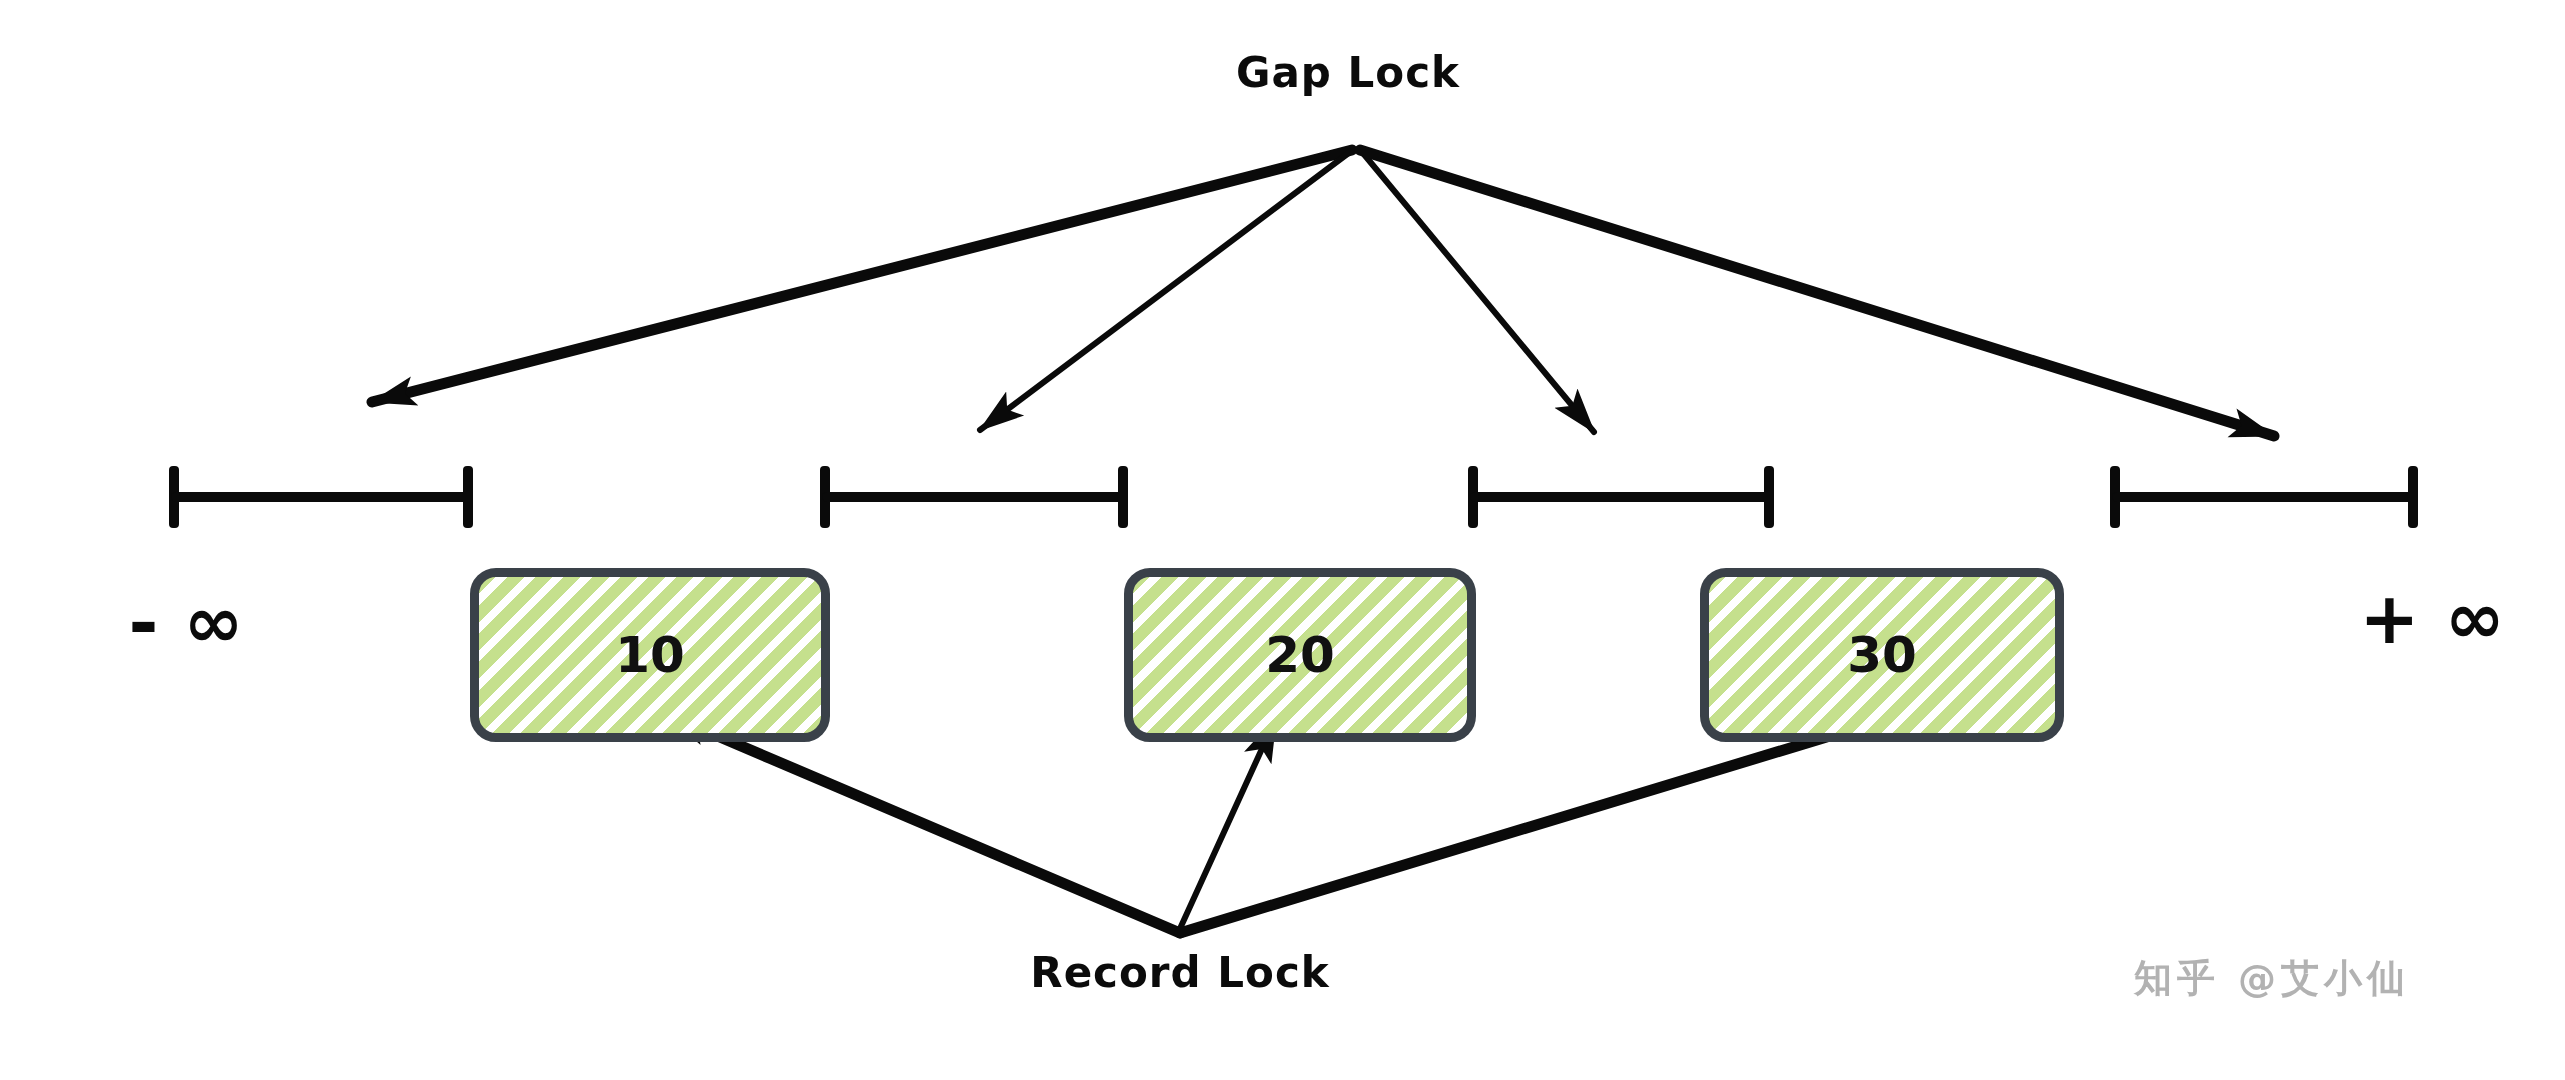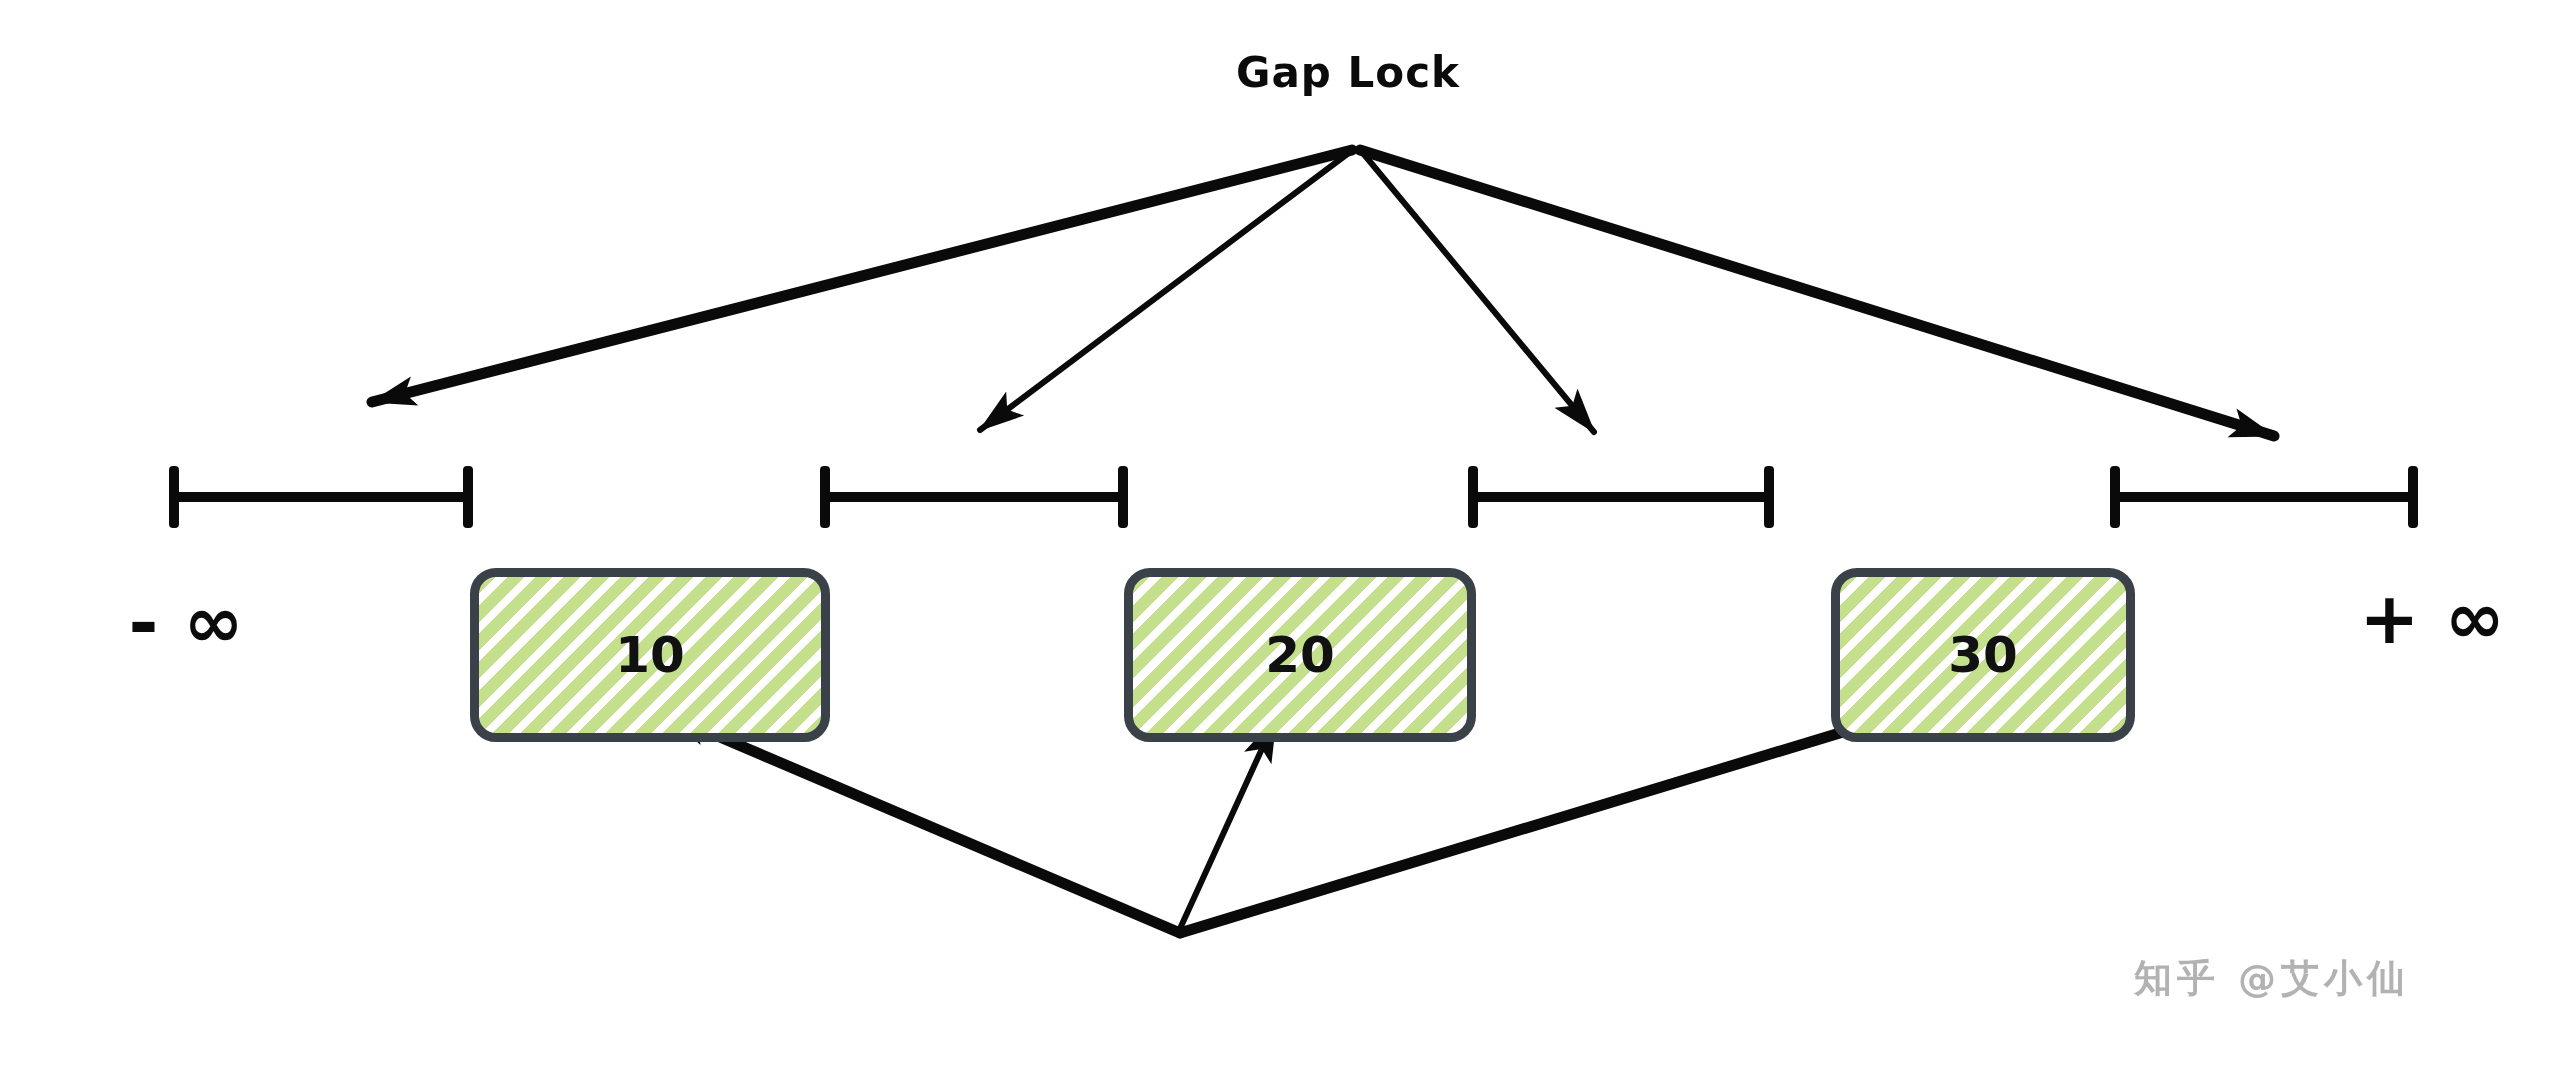--- a/index.html
+++ b/index.html
@@ -83,21 +83,21 @@
       #c5e08d 0px, #c5e08d 12px,
       #ffffff 12px, #ffffff 20px
     );
     display: flex;
     align-items: center;
     justify-content: center;
     margin-top: 40px;
   }
   #record-box-1 { left: 470px;  width: 360px; }
   #record-box-2 { left: 1124px; width: 352px; }
-  #record-box-3 { left: 1831px; width: 304px; }
+  #record-box-3 { left: 1700px; width: 364px; }
 
   .record-value {
     font-size: 50px;
     font-weight: bold;
     color: #111111;
   }
 
   
   #arrow-layer {
     position: absolute;
@@ -177,16 +177,17 @@
   <div id="record-box-2" class="record-box">
     <span class="record-value">20</span>
   </div>
   <div id="record-box-3" class="record-box">
     <span class="record-value">30</span>
   </div>
 
   <div id="neg-infinity" class="infinity">- ∞</div>
   <div id="pos-infinity" class="infinity">+ ∞</div>
 
+  <div id="record-lock-title" class="hand-title">Record Lock</div>
 
   <div id="watermark">知乎 @艾小仙</div>
 
 </div>
 
 </body></html>

